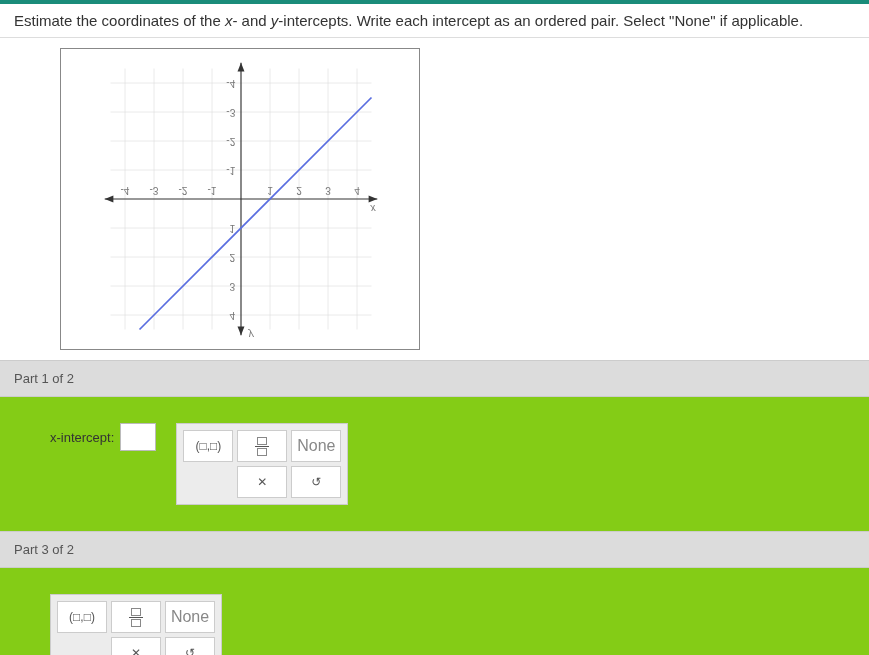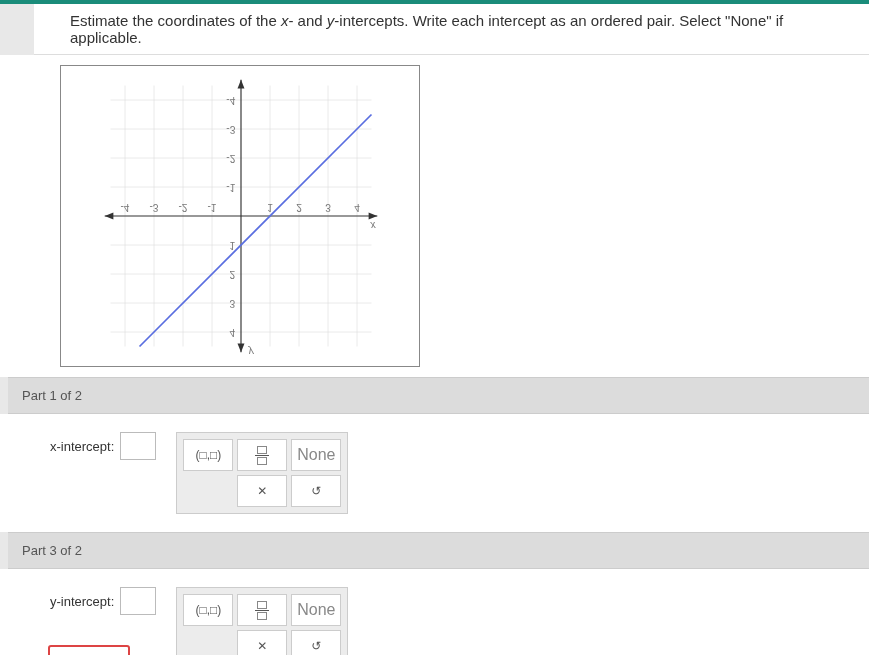--- a/index.html
+++ b/index.html
@@ -9,25 +9,24 @@
       width: 869px;
       height: 655px;
       overflow: hidden;
     }
     .top-bar {
       background: #1a8c7a;
       height: 4px;
     }
     .question-text {
       background: #fff;
-      padding: 8px 36px;
+      padding: 8px 14px;
       font-size: 15px;
       color: #333;
       border-bottom: 1px solid #ddd;
-      margin-left: 34px;
     }
     .question-text .var { font-style: italic; }
     .graph-container {
       background: #fff;
       padding: 10px 0 10px 60px;
     }
     .graph-box {
       width: 360px;
       border: 1px solid #888;
       padding: 5px;
@@ -36,25 +35,24 @@
     .graph-svg {
       display: block;
     }
     .part-header {
       background: #dcdcdc;
       padding: 10px 14px;
       font-size: 13px;
       color: #555;
       border-top: 1px solid #ccc;
       border-bottom: 1px solid #ccc;
-      margin-left: 8px;
     }
     .part-body {
-      background: #ffffff;
-      padding: 18px 50px;
+      background: #84cc16;
+      padding: 26px 50px;
       display: flex;
       align-items: flex-start;
       gap: 20px;
     }
     .intercept-row {
       display: flex;
       align-items: center;
       gap: 6px;
     }
     .intercept-label {
@@ -208,24 +206,20 @@
     <div class="tool-btn none-btn">None</div>
     <div class="tool-btn empty"></div>
     <div class="tool-btn">✕</div>
     <div class="tool-btn">↺</div>
   </div>
 </div>
 
 <div class="part-header">Part 3 of 2</div>
 <div class="part2-body-wrap">
   <div class="part-body">
-    <div class="intercept-row">
-      <span class="intercept-label">y-intercept:</span>
-      <input class="answer-input" value="" style="">
-    </div>
     <div class="tool-panel">
       <div class="tool-btn">(□,□)</div>
       <div class="tool-btn">
         <span class="frac-icon">
           <span class="num"></span>
             <span class="frac-line"></span>
             <span class="den"></span>
         </span>
       </div>
       <div class="tool-btn none-btn">None</div>

